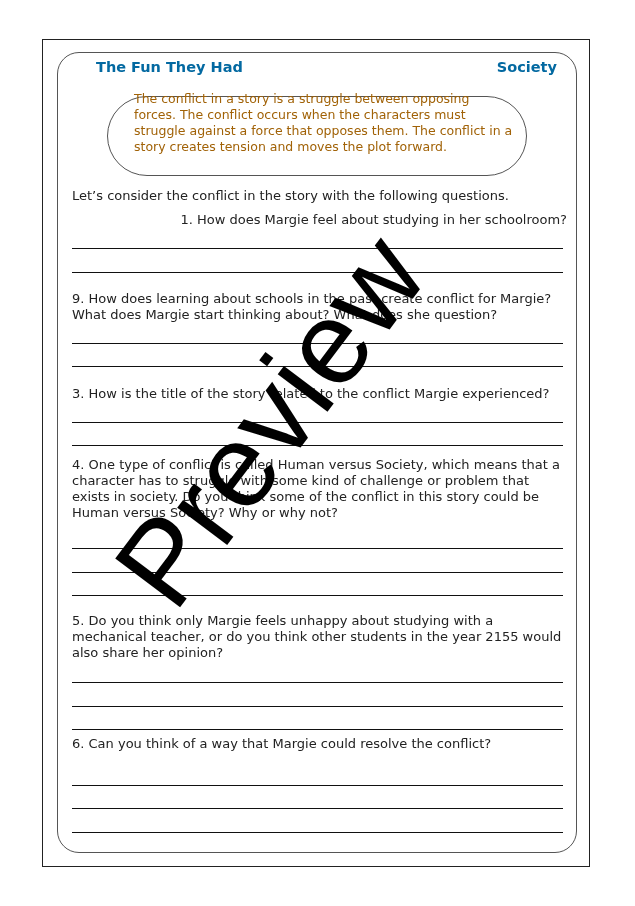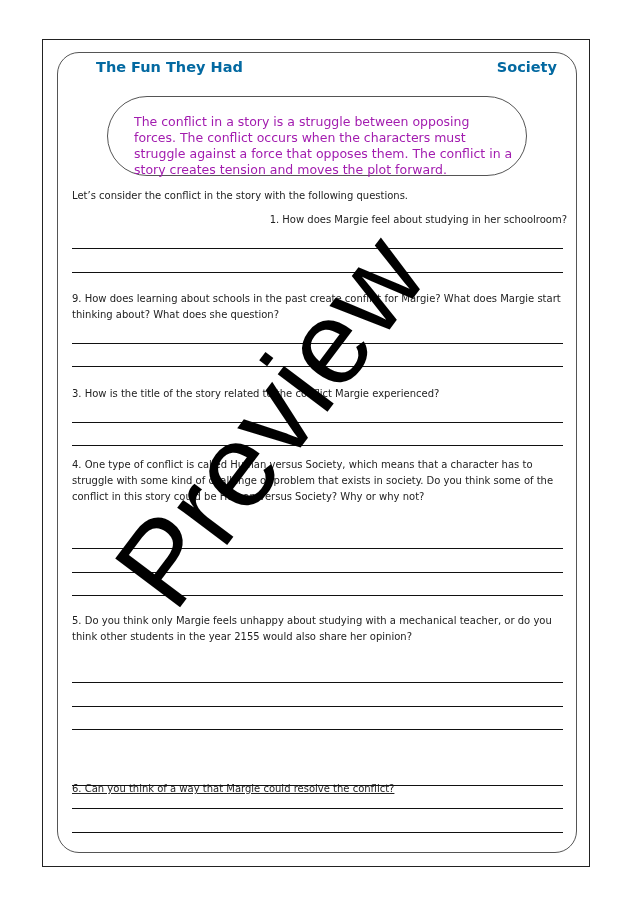--- a/index.html
+++ b/index.html
@@ -7,23 +7,23 @@
            font-family: "DejaVu Sans", sans-serif; color: #1a1a1a; }
     .outer-frame { position: absolute; left: 42px; top: 39px; width: 548px; height: 828px;
                    border: 1px solid #222; box-sizing: border-box; }
     .inner-box { position: absolute; left: 57px; top: 52px; width: 520px; height: 801px;
                  border: 1.4px solid #555; border-radius: 22px; box-sizing: border-box; }
     .title { position: absolute; top: 59px; font-weight: bold; font-size: 14.5px; color: #0369a1; margin-left: 24px; }
     .title-left { left: 72px; }
     .title-right { right: 78px; }
     .definition-box { position: absolute; left: 107px; top: 96px; width: 420px; height: 80px;
                       border: 1.2px solid #555; border-radius: 40px; box-sizing: border-box; }
-    .definition-text { position: absolute; left: 134px; top: 114px; width: 380px;
-                       font-size: 12.5px; line-height: 16px; color: #a21caf; }
-    .text { position: absolute; left: 72px; width: 495px; font-size: 10px; line-height: 16px; color: #222; }
+    .definition-text { position: absolute; left: 134px; top: 91px; width: 380px;
+                       font-size: 12.5px; line-height: 16px; color: #a16207; }
+    .text { position: absolute; left: 72px; width: 495px; font-size: 13px; line-height: 16px; color: #222; }
     .line { position: absolute; left: 72px; width: 491px; height: 0; border-top: 1.2px solid #111; }
     .watermark { position: absolute; left: 270px; top: 420px; width: 0; height: 0; }
     .watermark span { position: absolute; left: 0; top: 0; transform: translate(-50%, -50%) rotate(-53deg);
                       font-family: "Liberation Sans", sans-serif; font-size: 118px; font-weight: normal;
                       color: #000; white-space: nowrap; letter-spacing: 1px; line-height: 1; }
   </style>
 </head>
 <body>
 
 <div class="outer-frame"></div>
@@ -52,20 +52,20 @@
 <div class="text" style="top:457px;">4. One type of conflict is called Human versus Society, which means that a character has to struggle with some kind of challenge or problem that exists in society. Do you think some of the conflict in this story could be Human versus Society? Why or why not?</div>
 <div class="line" style="top:548px;"></div>
 <div class="line" style="top:572px;"></div>
 <div class="line" style="top:595px;"></div>
 
 <div class="text" style="top:613px;">5. Do you think only Margie feels unhappy about studying with a mechanical teacher, or do you think other students in the year 2155 would also share her opinion?</div>
 <div class="line" style="top:682px;"></div>
 <div class="line" style="top:706px;"></div>
 <div class="line" style="top:729px;"></div>
 
-<div class="text" style="top:781px;text-decoration:underline;">6. Can you think of a way that Margie could resolve the conflict?</div>
+<div class="text" style="top:736px;">6. Can you think of a way that Margie could resolve the conflict?</div>
 <div class="line" style="top:785px;"></div>
 <div class="line" style="top:808px;"></div>
 <div class="line" style="top:832px;"></div>
 
 <div class="watermark">
   <span>Preview</span>
 </div>
 
 </body></html>

